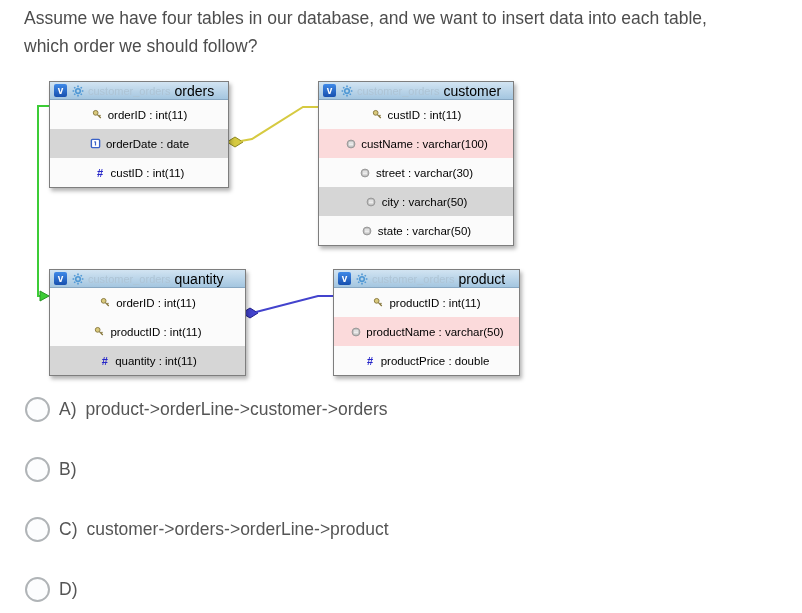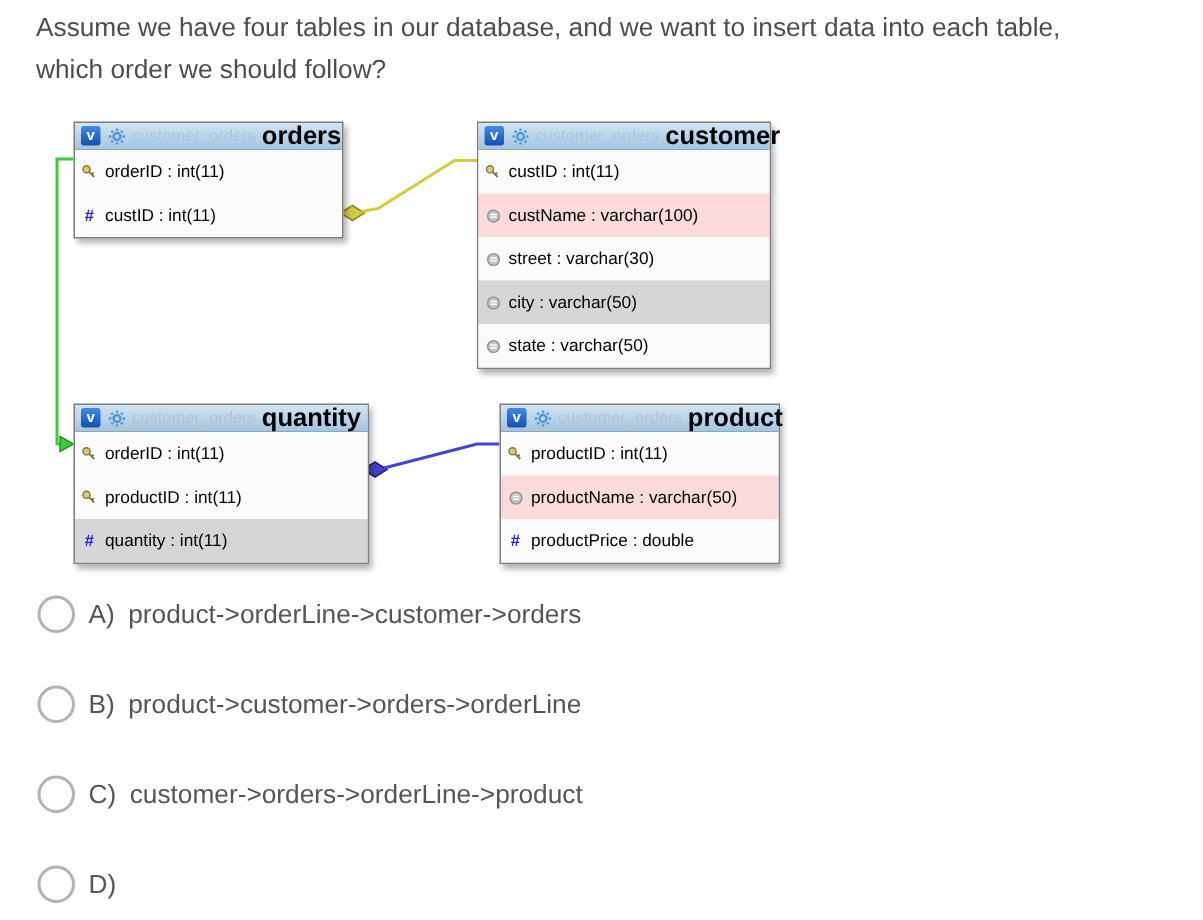--- a/index.html
+++ b/index.html
@@ -33,24 +33,24 @@
     white-space: nowrap;
   }
   .vbadge {
     width: 13px; height: 13px; flex: 0 0 13px;
     border-radius: 2px;
     background: linear-gradient(#3f8ae8, #174fae);
     color: #fff; font-weight: bold; font-size: 10px;
     line-height: 13px; text-align: center;
   }
   .schema { color: #aec4d5; font-size: 11px; }
-  .tname  { color: #000; font-weight: bold; font-size: 17px; }
+  .tname  { color: #000; font-weight: normal; font-size: 14px; }
   .col-row {
     height: 29px; display: flex; align-items: center; gap: 4px;
-    padding: 0 3px; white-space: nowrap;
+    padding: 0 3px; white-space: nowrap; justify-content: center;
   }
   .bg-w { background: #fbfbfb; }
   .bg-g { background: #d6d6d6; }
   .bg-p { background: #fbdadb; }
   .icon { width: 13px; flex: 0 0 13px; display: inline-flex; justify-content: center; align-items: center; }
   .icon-num::before { content: "#"; color: #2626c8; font-weight: bold; font-size: 11px; }
   
   .option {
     position: absolute; left: 25px; height: 26px;
     display: flex; align-items: center; cursor: pointer;
@@ -96,20 +96,29 @@
   </div>
   <div class="col-row bg-w">
     <span class="icon">
         <svg width="11" height="11" viewBox="0 0 12 12">
           <circle cx="4" cy="4.2" r="2.6" fill="#d9c97c" stroke="#86763a" stroke-width="1"></circle>
           <path d="M5.9 6.1 L9.6 9.8 M7.8 8 L9.2 6.6" stroke="#86763a" stroke-width="1.4" fill="none"></path>
         </svg>
       </span>
     <span>orderID : int(11)</span>
   </div>
+  <div class="col-row bg-g">
+    <span class="icon">
+        <svg width="11" height="11" viewBox="0 0 12 12">
+          <rect x="1.5" y="1.5" width="9" height="9" rx="1.2" fill="#ffffff" stroke="#3a62c8" stroke-width="1.5"></rect>
+          <path d="M6 3.8 V8.2 M4.8 4.6 L6 3.8" stroke="#3a62c8" stroke-width="1.3" fill="none"></path>
+        </svg>
+      </span>
+    <span>orderDate : date</span>
+  </div>
   <div class="col-row bg-w">
     <span class="icon icon-num"></span>
     <span>custID : int(11)</span>
   </div>
 </div>
 
 <div class="tbl" style="left:318px; top:81px; width:196px;">
   <div class="tbl-header">
     <span class="vbadge">v</span>
     <span class="icon">
@@ -247,21 +256,20 @@
 </div>
 
 <div class="option" style="top:396px;">
   <span class="radio"></span>
   <span class="opt-label">A)</span>
   <span class="opt-text">product-&gt;orderLine-&gt;customer-&gt;orders</span>
 </div>
 <div class="option" style="top:456px;">
   <span class="radio"></span>
   <span class="opt-label">B)</span>
-  <span class="opt-text">product-&gt;customer-&gt;orders-&gt;orderLine</span>
 </div>
 <div class="option" style="top:516px;">
   <span class="radio"></span>
   <span class="opt-label">C)</span>
   <span class="opt-text">customer-&gt;orders-&gt;orderLine-&gt;product</span>
 </div>
 <div class="option" style="top:576px;">
   <span class="radio"></span>
   <span class="opt-label">D)</span>
 </div>

